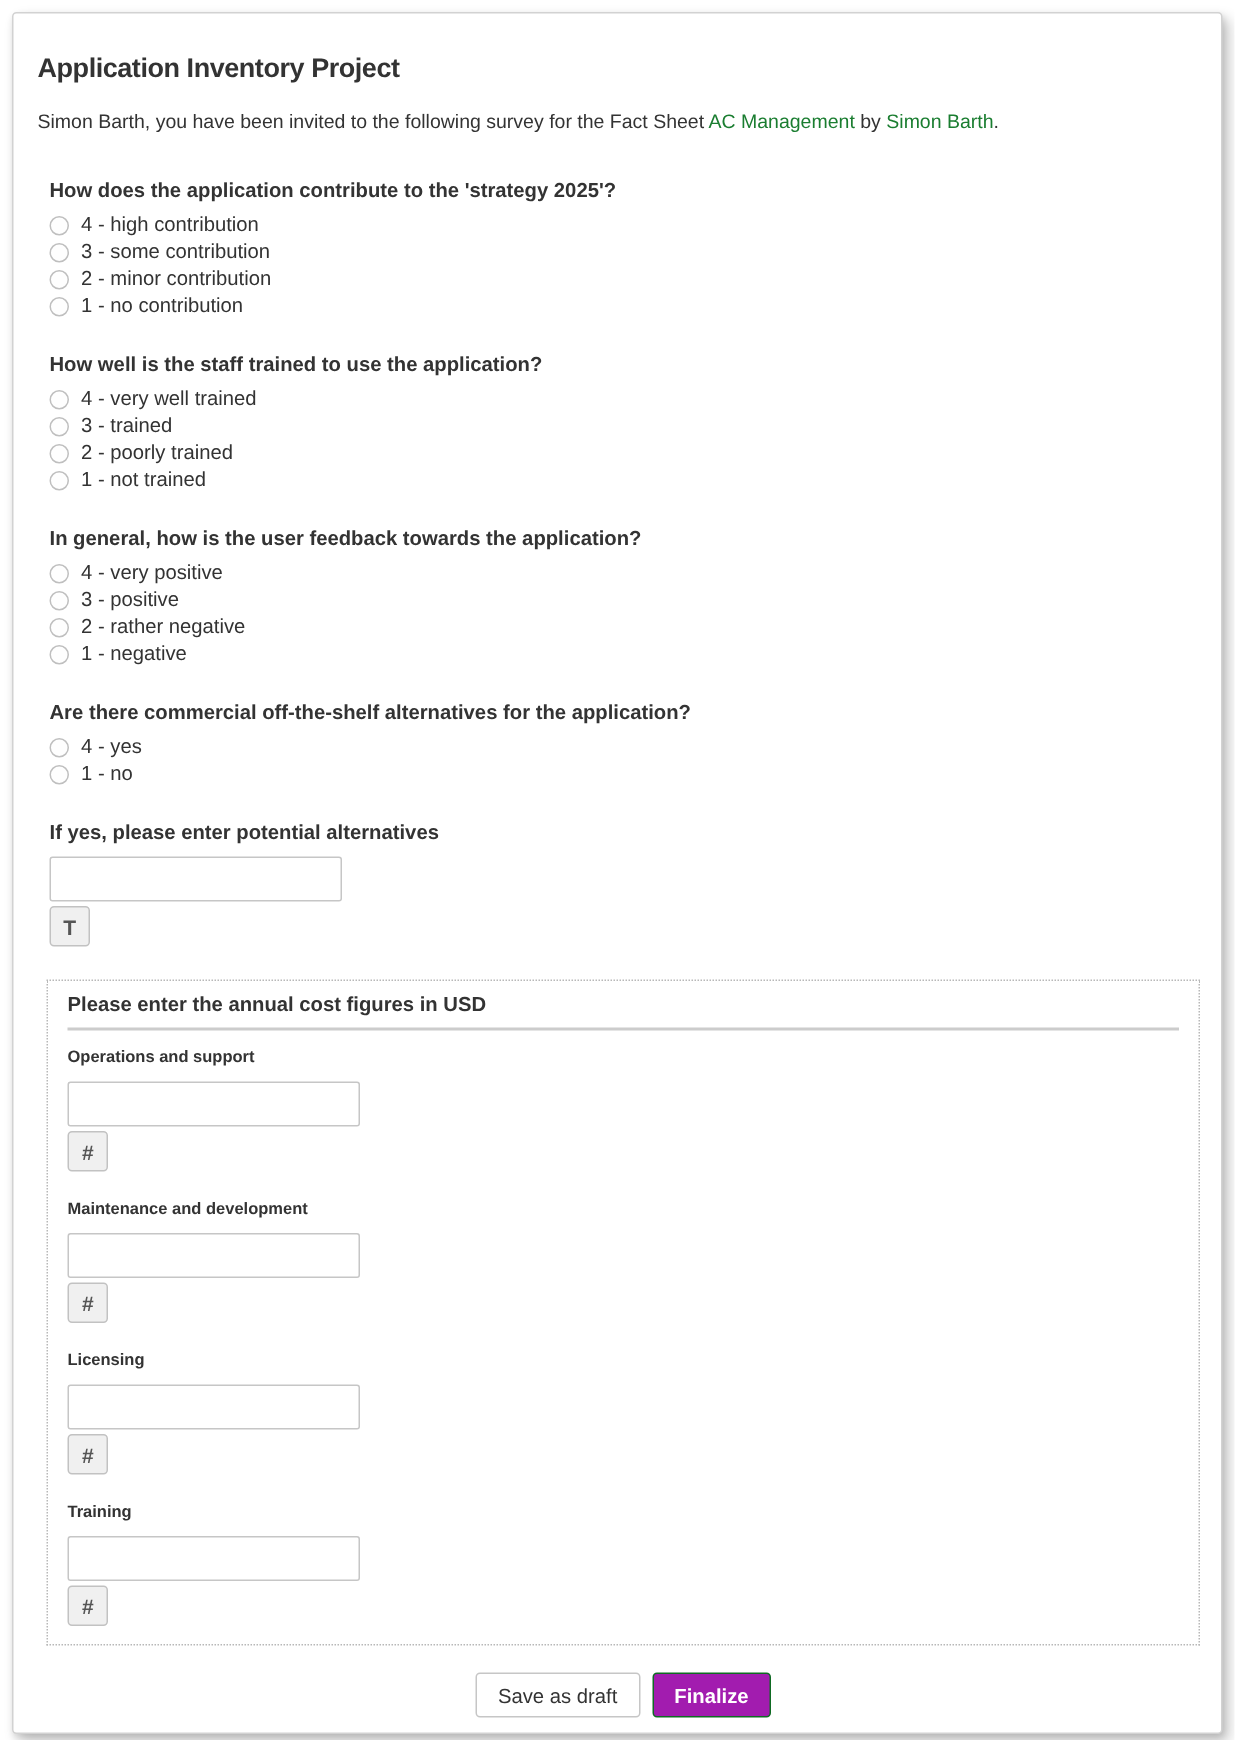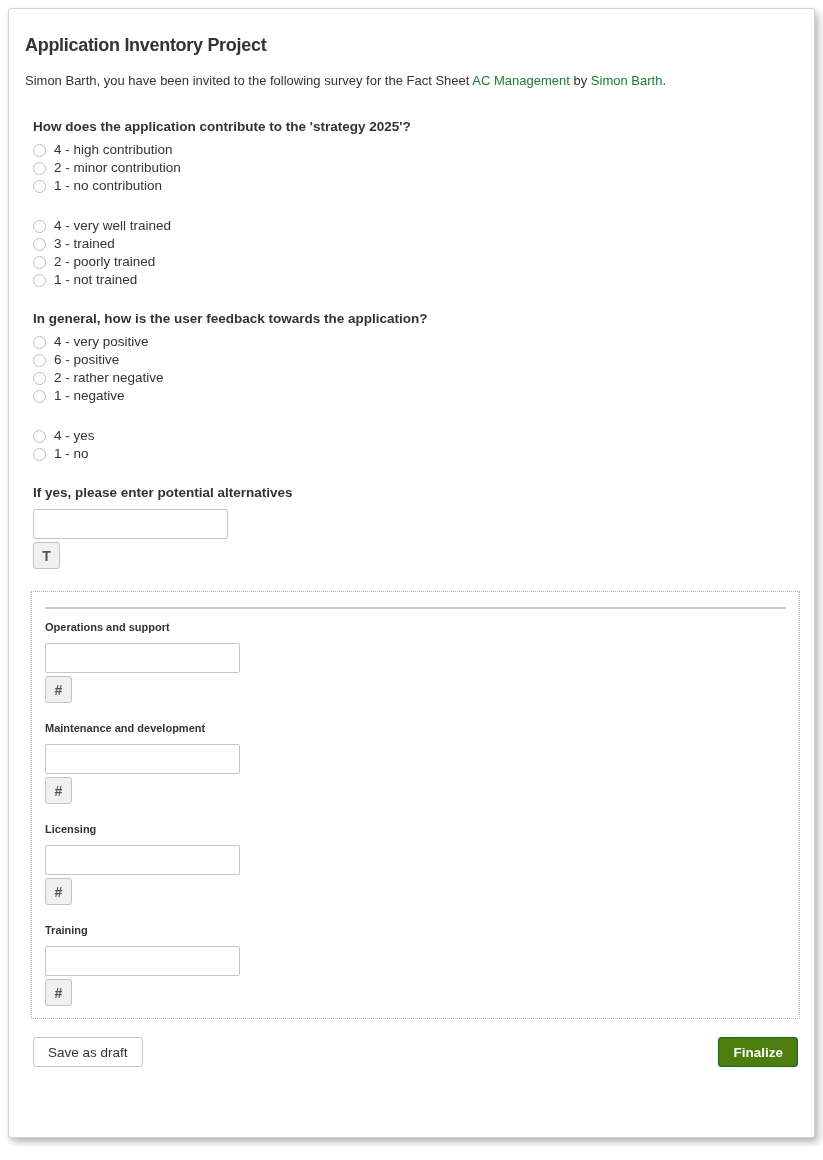--- a/index.html
+++ b/index.html
@@ -119,41 +119,41 @@
   .cost-label {
     font-weight: bold;
     font-size: 11px;
     color: #333;
     line-height: 16px;
     margin-bottom: 5px;
   }
 
   .footer {
     display: flex;
-    justify-content: space-between;
+    justify-content: center;
     gap: 8px;
     margin-top: 18px;
   }
   .btn {
     height: 30px;
     padding: 0 14px;
     font-size: 13.5px;
     border-radius: 3px;
     display: inline-flex;
     align-items: center;
     cursor: pointer;
     font-family: "Liberation Sans", sans-serif;
   }
   .btn-draft {
     background: #ffffff;
     border: 1px solid #c6c6c6;
     color: #333;
   }
   .btn-finalize {
-    background: #4d7c0f;
+    background: #a21caf;
     border: 1px solid #0f6b23;
     color: #ffffff;
     font-weight: bold;
   }
 </style>
 </head>
 <body>
 
 <div class="card">
 
@@ -164,29 +164,34 @@
   <div class="survey">
 
     <div class="question">
       <div class="q-label">How does the application contribute to the 'strategy 2025'?</div>
       <div class="option">
         <span class="radio"></span>
         <span class="opt-label">4 - high contribution</span>
       </div>
       <div class="option">
         <span class="radio"></span>
+        <span class="opt-label">3 - some contribution</span>
+      </div>
+      <div class="option">
+        <span class="radio"></span>
         <span class="opt-label">2 - minor contribution</span>
       </div>
       <div class="option">
         <span class="radio"></span>
         <span class="opt-label">1 - no contribution</span>
       </div>
     </div>
 
     <div class="question">
+      <div class="q-label">How well is the staff trained to use the application?</div>
       <div class="option">
         <span class="radio"></span>
         <span class="opt-label">4 - very well trained</span>
       </div>
       <div class="option">
         <span class="radio"></span>
         <span class="opt-label">3 - trained</span>
       </div>
       <div class="option">
         <span class="radio"></span>
@@ -199,50 +204,52 @@
     </div>
 
     <div class="question">
       <div class="q-label">In general, how is the user feedback towards the application?</div>
       <div class="option">
         <span class="radio"></span>
         <span class="opt-label">4 - very positive</span>
       </div>
       <div class="option">
         <span class="radio"></span>
-        <span class="opt-label">6 - positive</span>
+        <span class="opt-label">3 - positive</span>
       </div>
       <div class="option">
         <span class="radio"></span>
         <span class="opt-label">2 - rather negative</span>
       </div>
       <div class="option">
         <span class="radio"></span>
         <span class="opt-label">1 - negative</span>
       </div>
     </div>
 
     <div class="question">
+      <div class="q-label">Are there commercial off-the-shelf alternatives for the application?</div>
       <div class="option">
         <span class="radio"></span>
         <span class="opt-label">4 - yes</span>
       </div>
       <div class="option">
         <span class="radio"></span>
         <span class="opt-label">1 - no</span>
       </div>
     </div>
 
     <div class="text-q">
       <div class="q-label">If yes, please enter potential alternatives</div>
       <input type="text" class="survey-input" value="" style="">
       <span class="type-btn">T</span>
     </div>
 
     <div class="cost-section">
+      <div class="section-heading">Please enter the annual cost figures in USD</div>
       <hr class="section-hr">
 
       <div class="cost-field">
         <div class="cost-label">Operations and support</div>
         <input type="text" class="survey-input" value="" style="">
         <span class="type-btn">#</span>
       </div>
 
       <div class="cost-field">
         <div class="cost-label">Maintenance and development</div>

